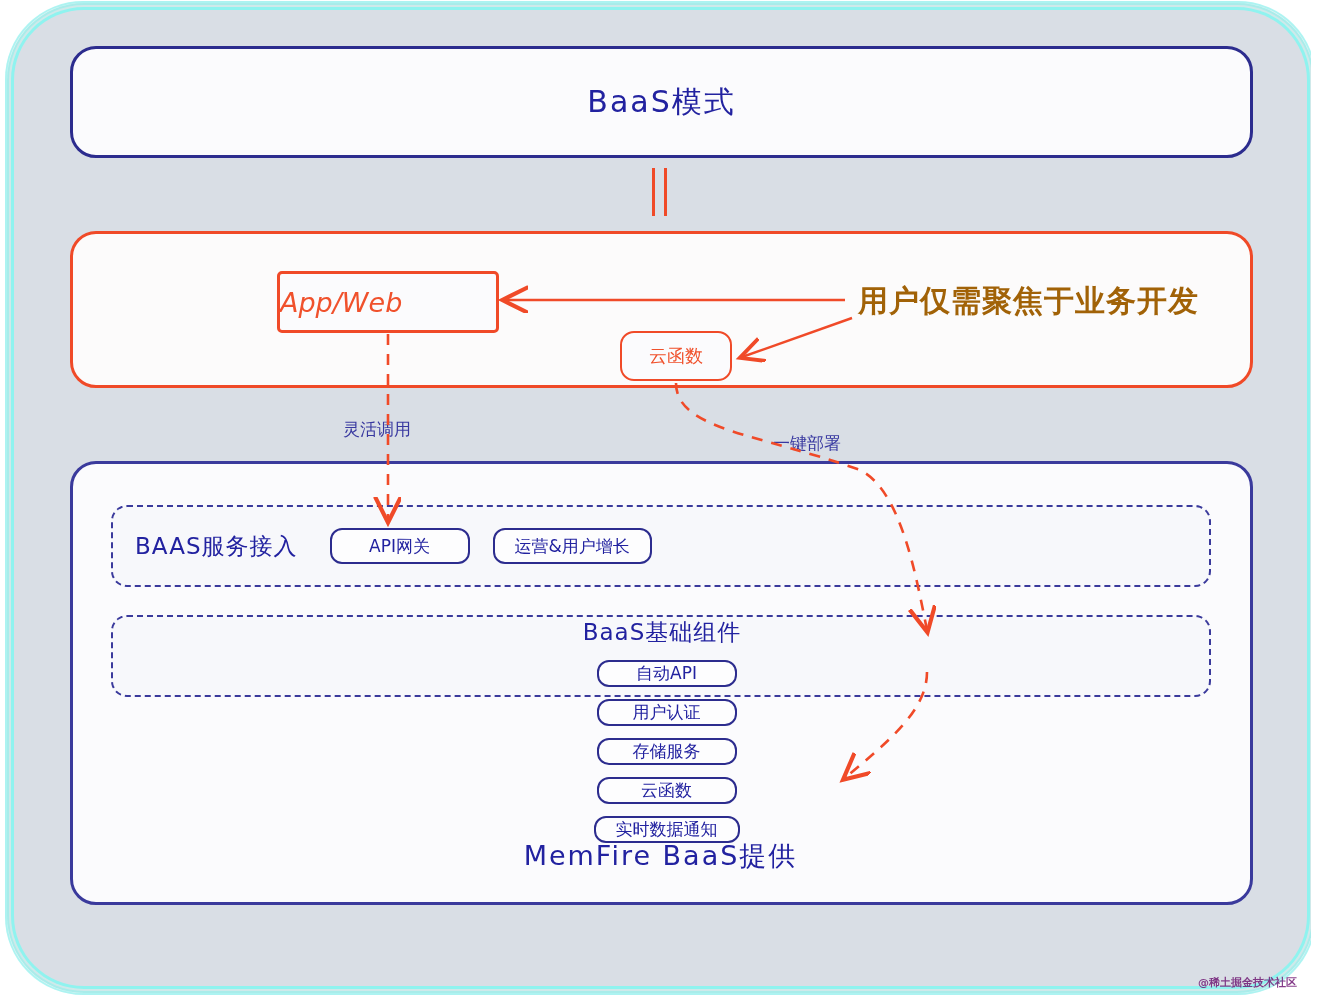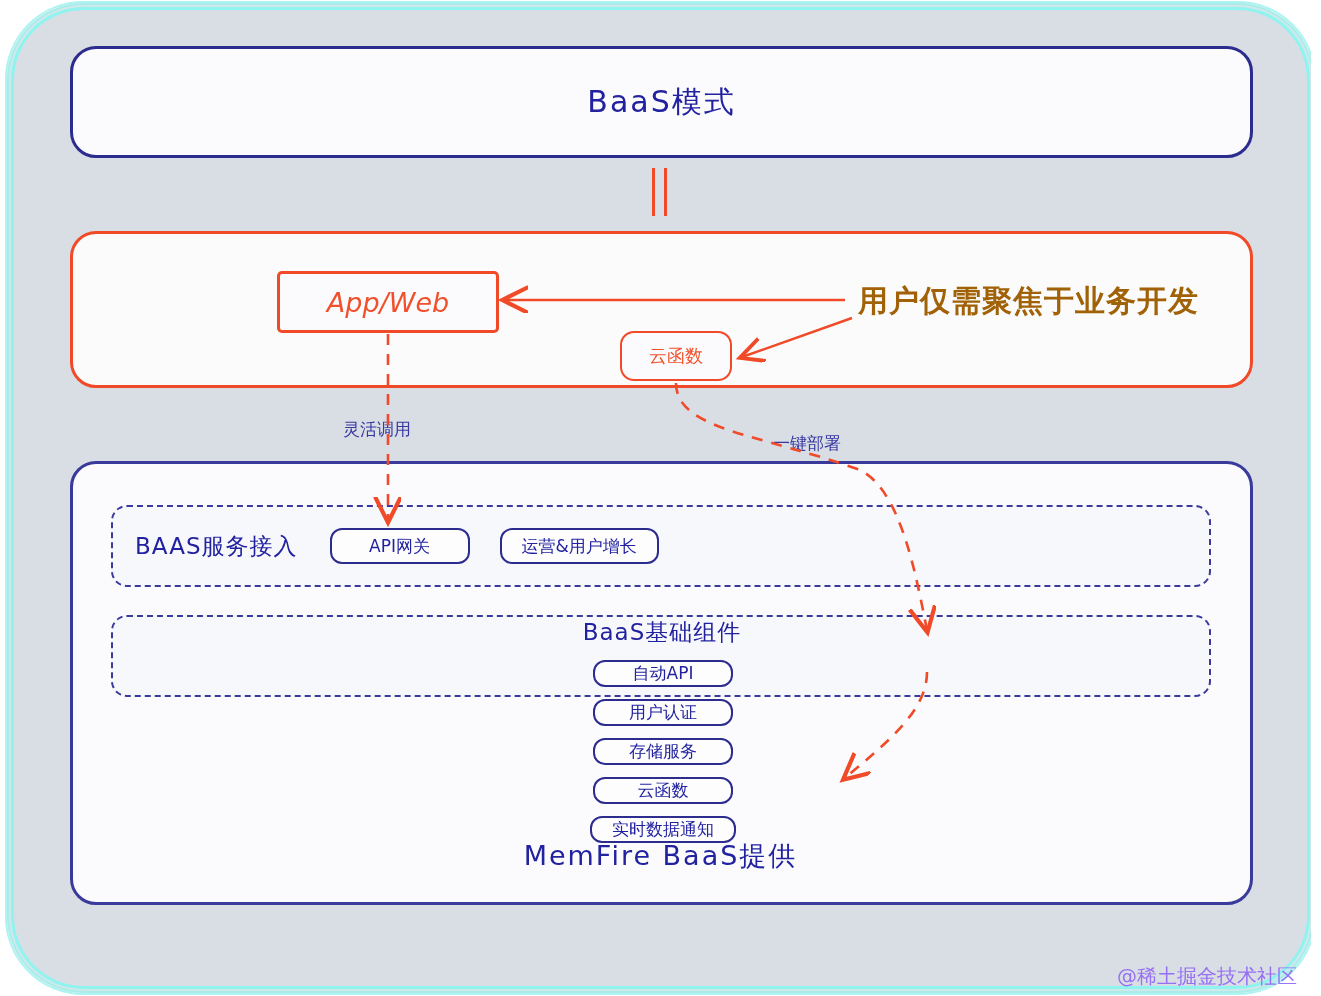--- a/index.html
+++ b/index.html
@@ -100,21 +100,21 @@
   }
   .appweb-box {
     left: 277px;
     top: 271px;
     width: 222px;
     height: 62px;
     border: 3px solid #f04a28;
     border-radius: 5px;
     display: flex;
     align-items: center;
-    justify-content: center;
+    justify-content: flex-start;
   }
   .appweb-label {
     color: #f0512c;
     font-size: 27px;
     font-style: italic;
     font-family: "DejaVu Sans", sans-serif;
   }
   .cloudfn-top-box {
     left: 620px;
     top: 331px;
@@ -197,21 +197,21 @@
     border: 2.5px solid #2c2c8e;
     border-radius: 12px;
     background: #fdfdfe;
     color: #2222a0;
     font-size: 17px;
     height: 36px;
     display: flex;
     align-items: center;
     justify-content: center;
     padding: 0 20px;
-    margin-right: 18px;
+    margin-right: 11px;
     font-family: "DejaVu Sans", sans-serif;
     white-space: nowrap;
     box-sizing: border-box;
   }
   .chip.wide { min-width: 140px; }
 
   .footer-note {
     position: absolute;
     left: 0;
     top: 838px;
@@ -229,24 +229,25 @@
     left: 0; top: 0;
     width: 1321px;
     height: 996px;
     pointer-events: none;
   }
 
   .watermark {
     position: absolute;
     right: 14px;
     bottom: 6px;
-    color: #8b5cf6;
-    font-size: 20px;
+    color: #701a75;
+    font-size: 11px;
     font-family: "DejaVu Sans", sans-serif;
     opacity: .85;
+    font-weight: bold;
   }
 </style>
 </head>
 <body>
 
 <div id="stage">
 
   <div class="outer-frame"></div>
 
   <div class="hand top-box">

